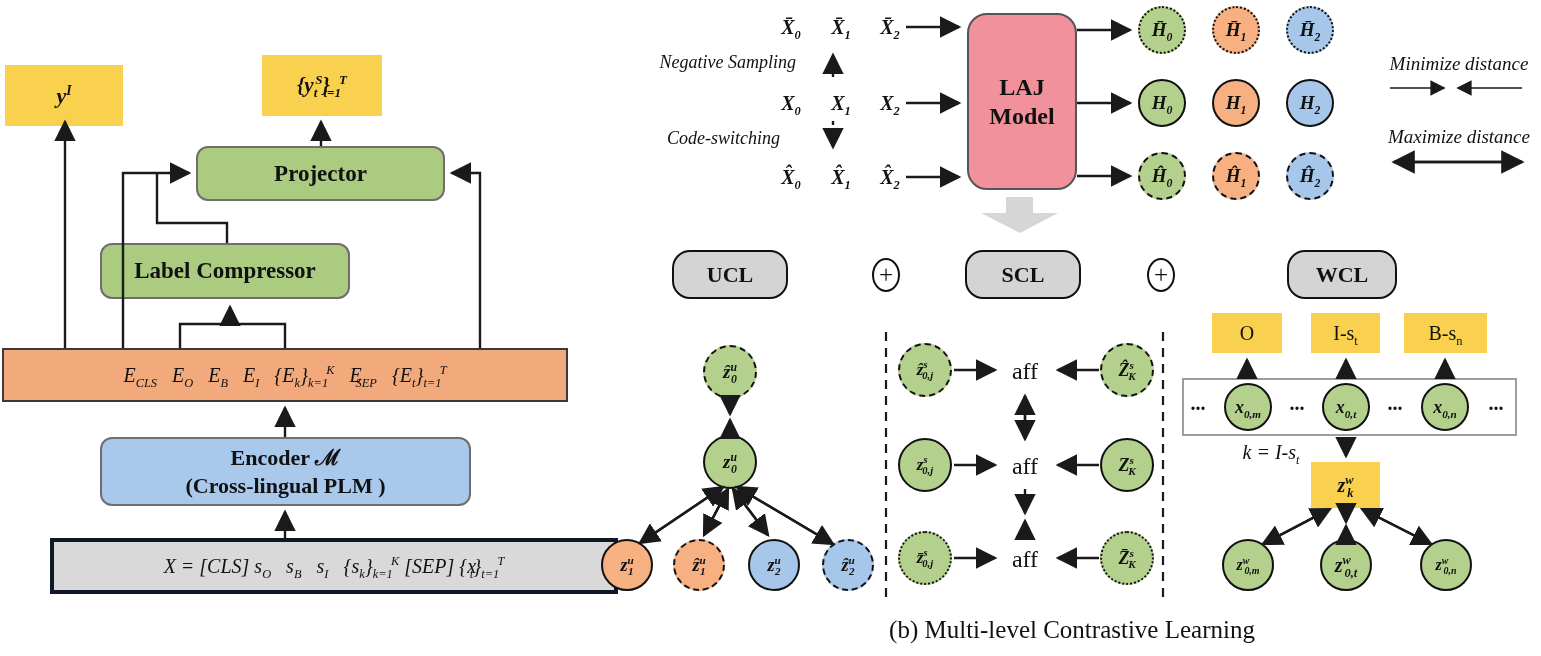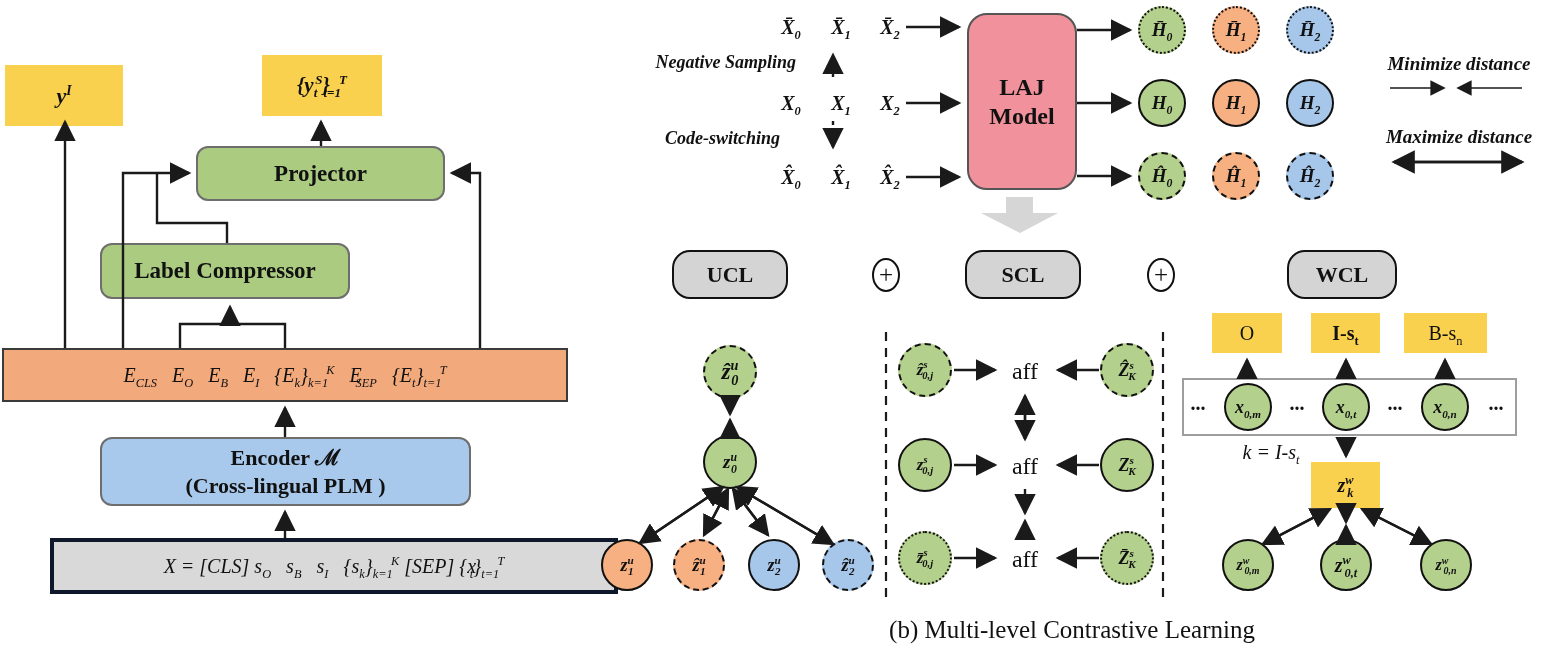--- a/index.html
+++ b/index.html
@@ -23,21 +23,21 @@
   .norange{background:var(--node_orange,#F6B081);}
   .nblue{background:var(--node_blue,#A7C7EA);}
   .head{font-weight:bold;font-size:23px;}
   .m{font-style:italic;}
   .mb{font-style:italic;font-weight:bold;}
   .pre{white-space:pre;}
   sub,sup{font-size:62%;line-height:0;}
   .m sup + sub,.mb sup + sub{margin-left:-0.5em;}
   .m sub + sup,.mb sub + sup{margin-left:-0.15em;}
   .ctr{transform:translate(-50%,-50%);position:absolute;white-space:nowrap;}
-  .lgd{font-weight:bold;font-style:italic;font-size:19px;text-align:center;}
+  .lgd{font-weight:normal;font-style:italic;font-size:19px;text-align:center;}
   .cap{font-size:25px;text-align:center;}
   .plus{position:absolute;box-sizing:border-box;background:#fff;border:2px solid #111;border-radius:50%;
         display:flex;align-items:center;justify-content:center;font-size:25px;font-weight:normal;}
   svg.overlay{position:absolute;left:0;top:0;pointer-events:none;}
 </style>
 </head>
 <body>
 
 <div id="stage">
 
@@ -133,21 +133,21 @@
   <div class="box levelb head" style="left:965px;top:250px;width:116px;height:49px;font-size:22px;">
       <span>SCL</span>
     </div>
   <div class="plus" style="left:1147px;top:258px;width:28px;height:34px;">
       <span>+</span>
     </div>
   <div class="box levelb head" style="left:1287px;top:250px;width:110px;height:49px;font-size:22px;">
       <span>WCL</span>
     </div>
 
-  <div class="node dashed ngreen" style="left:703px;top:345px;width:54px;height:54px;font-size:23px;">
+  <div class="node dashed ngreen" style="left:703px;top:345px;width:54px;height:54px;font-size:19px;">
       <span class="mb">ẑ<sup>u</sup><sub>0</sub></span>
     </div>
   <div class="node ngreen" style="left:703px;top:435px;width:54px;height:54px;font-size:19px;">
       <span class="mb">z<sup>u</sup><sub>0</sub></span>
     </div>
 
   <div class="node norange" style="left:601px;top:539px;width:52px;height:52px;font-size:18px;">
       <span class="mb">z<sup>u</sup><sub>1</sub></span>
     </div>
   <div class="node dashed norange" style="left:673px;top:539px;width:52px;height:52px;font-size:18px;">
@@ -180,21 +180,21 @@
       <span class="mb">z̄<sup>s</sup><sub>0,j</sub></span>
     </div>
   <span class="ctr" style="left:1025px;top:559px;font-size:24px;">aff</span>
   <div class="node dotted ngreen" style="left:1100px;top:531px;width:54px;height:54px;font-size:18px;">
       <span class="mb">Z̄<sup>s</sup><sub>K</sub></span>
     </div>
 
   <div class="box yellow" style="left:1212px;top:313px;width:70px;height:40px;font-size:20px;">
       <span>O</span>
     </div>
-  <div class="box yellow" style="left:1311px;top:313px;width:69px;height:40px;font-size:20px;font-weight:bold;">
+  <div class="box yellow" style="left:1311px;top:313px;width:69px;height:40px;font-size:20px;">
       <span>I-s<sub>t</sub></span>
     </div>
   <div class="box yellow" style="left:1404px;top:313px;width:83px;height:40px;font-size:20px;">
       <span>B-s<sub>n</sub></span>
     </div>
 
   <div class="box strip" style="left:1182px;top:378px;width:335px;height:58px;"></div>
 
   <span class="ctr" style="left:1198px;top:403px;font-size:20px;font-weight:bold;">...</span>
   <span class="ctr" style="left:1297px;top:403px;font-size:20px;font-weight:bold;">...</span>

